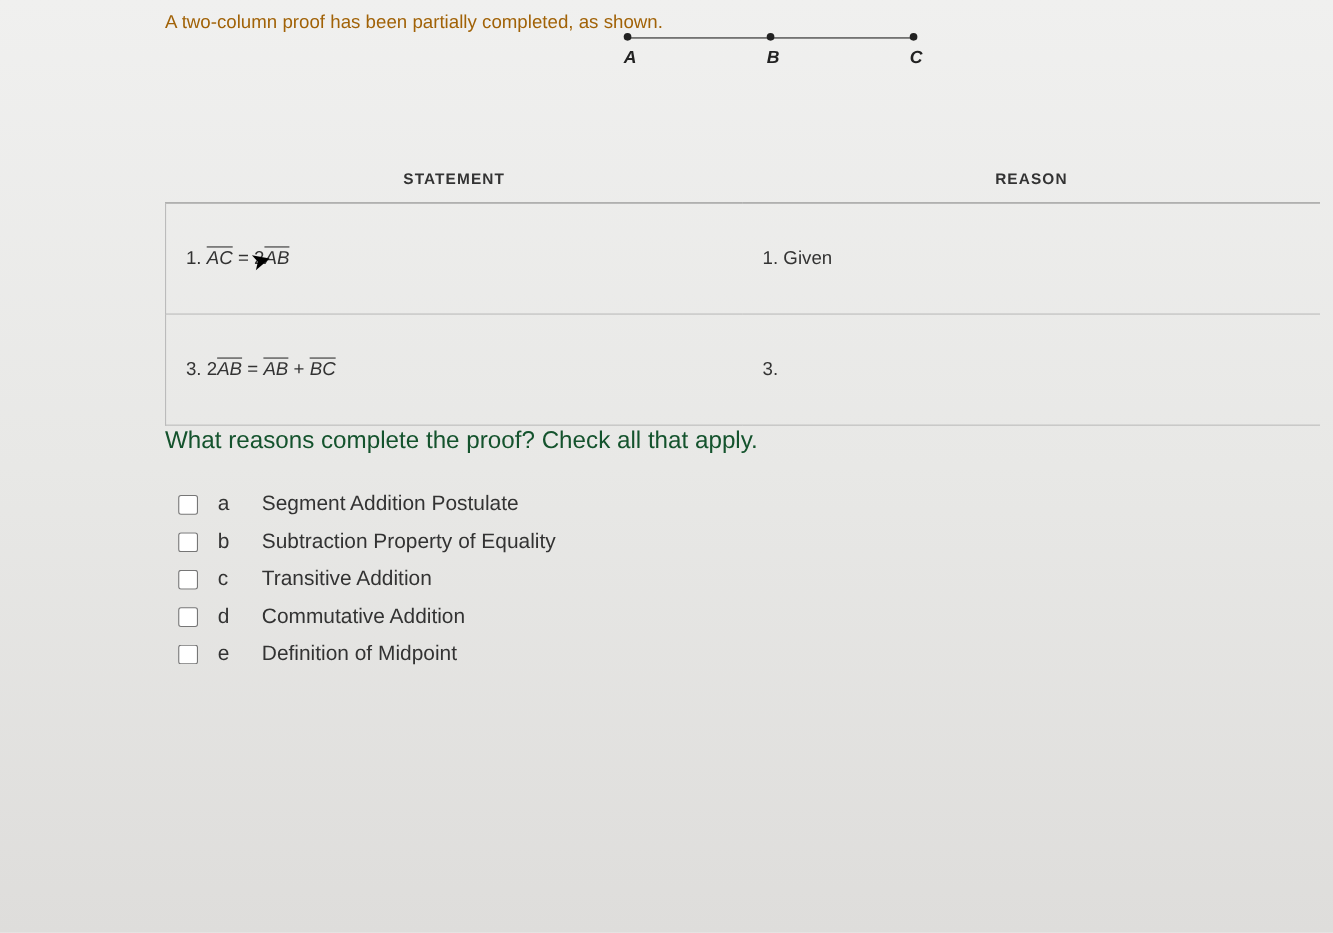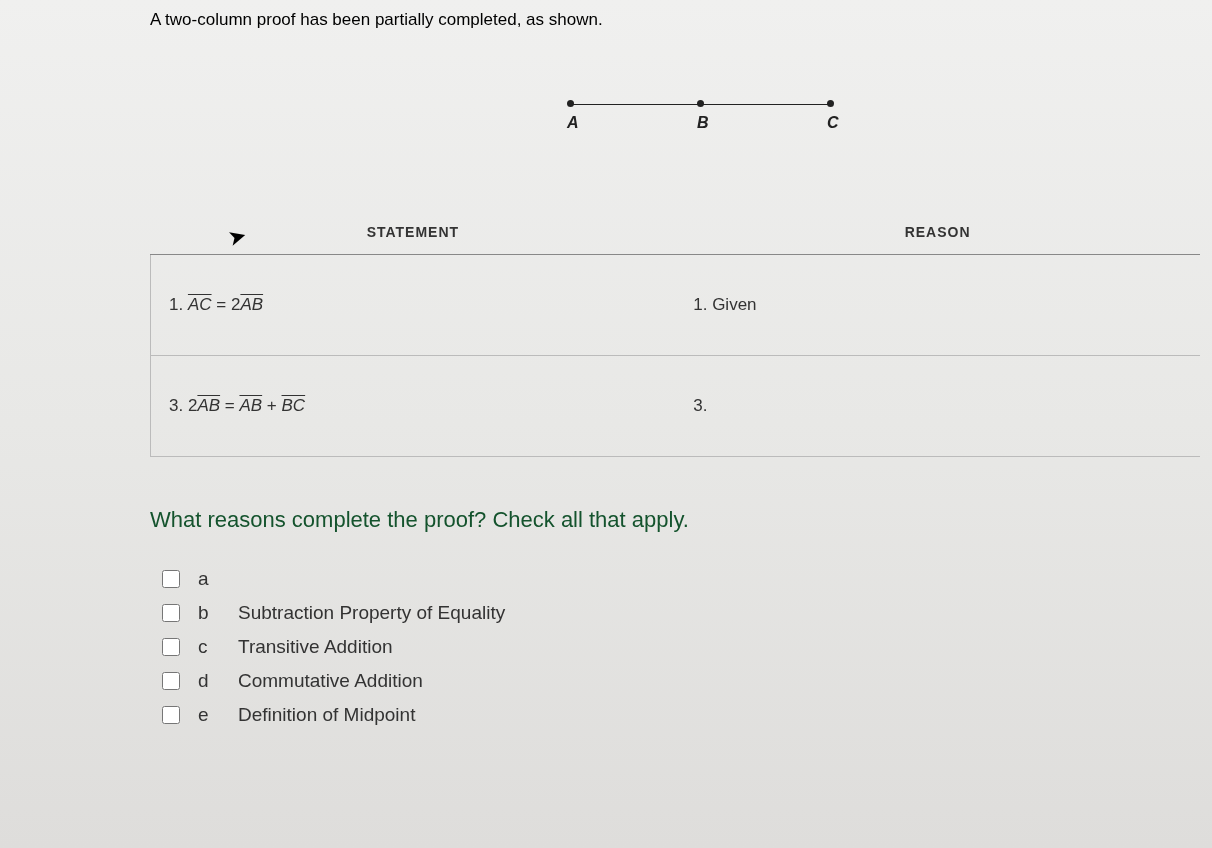--- a/index.html
+++ b/index.html
@@ -8,22 +8,21 @@
       background: linear-gradient(to bottom, #f0f0ef 0%, #e8e8e6 50%, #dedddb 100%);
       width: 1212px;
       height: 848px;
       padding: 10px 0 0 150px;
       color: #333;
       position: relative;
       overflow: hidden;
     }
     .intro {
       font-size: 17px;
-      color: #000000;
-      margin-bottom: 70px;
+      color: #a16207;
     }
     .diagram {
       margin-left: 420px;
       margin-bottom: 70px;
       position: relative;
       width: 270px;
       height: 40px;
     }
     .diagram-line {
       position: absolute;
@@ -45,21 +44,20 @@
       position: absolute;
       top: 14px;
       font-weight: bold;
       font-size: 16px;
       font-style: italic;
       color: #222;
     }
     .proof-table {
       width: 1050px;
       border-collapse: collapse;
-      margin-bottom: 50px;
     }
     .proof-table th {
       font-size: 14px;
       font-weight: bold;
       letter-spacing: 1px;
       padding: 14px 10px;
       text-align: center;
       border-bottom: 1px solid #888;
       color: #333;
     }
@@ -152,20 +150,21 @@
     </tr>
   </tbody>
 </table>
 
 <div class="question">What reasons complete the proof? Check all that apply.</div>
 
 <div class="options">
   <div class="option-row">
     <input type="checkbox" style="">
     <span class="option-letter">a</span>
+    <span>Segment Addition Postulate</span>
   </div>
   <div class="option-row">
     <input type="checkbox" style="">
     <span class="option-letter">b</span>
     <span>Subtraction Property of Equality</span>
   </div>
   <div class="option-row">
     <input type="checkbox" style="">
     <span class="option-letter">c</span>
     <span>Transitive Addition</span>

